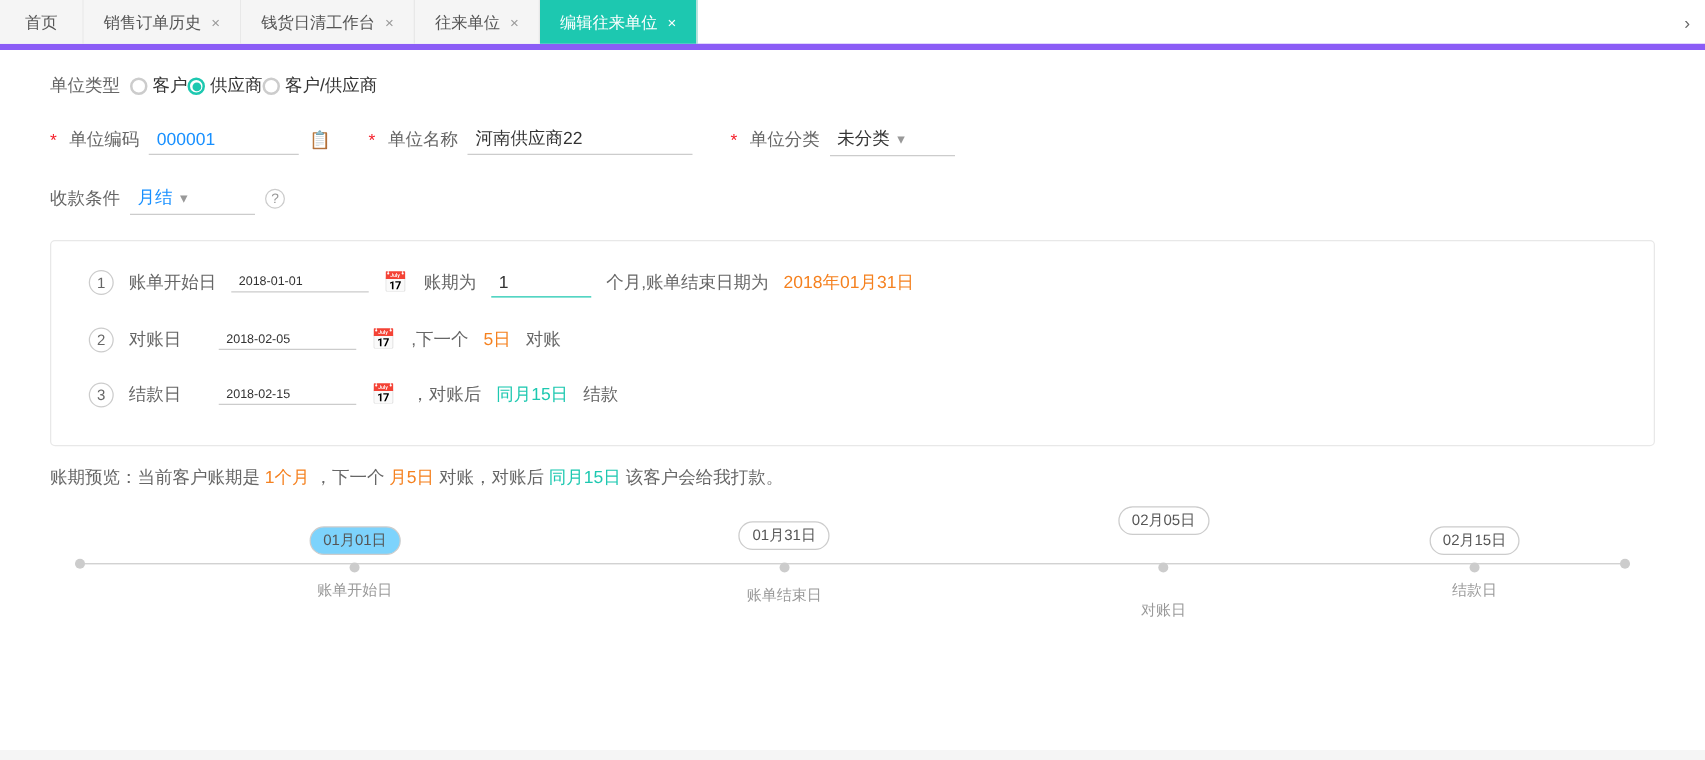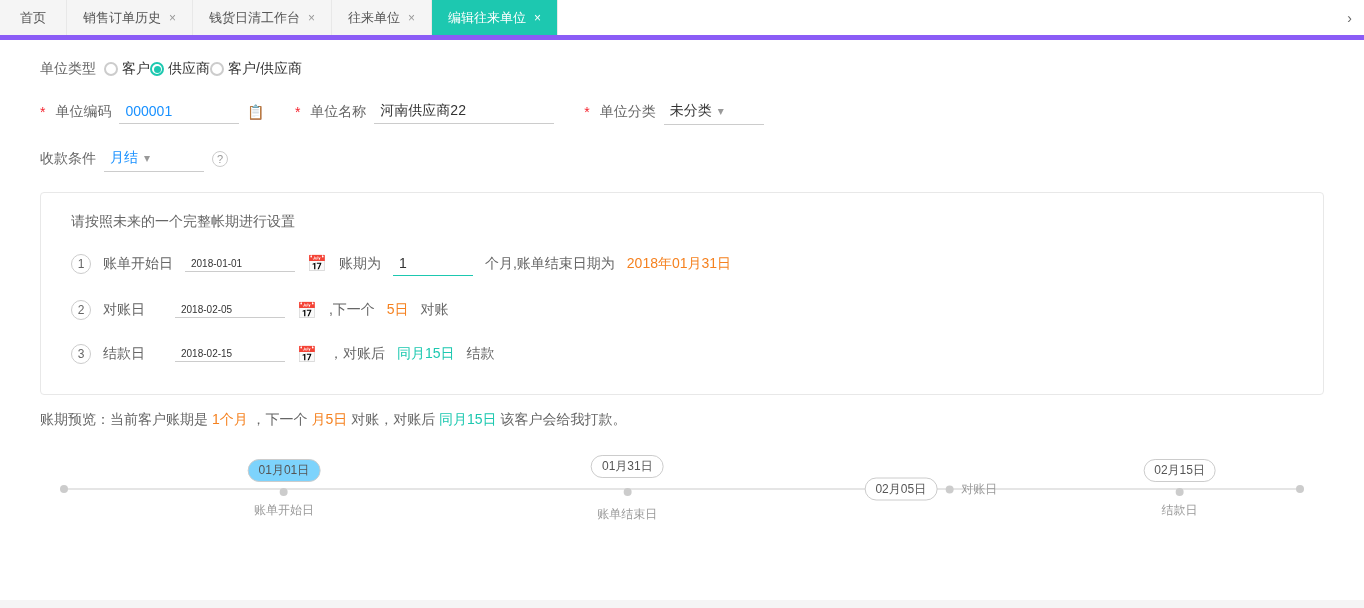--- a/index.html
+++ b/index.html
@@ -282,21 +282,20 @@
       <span class="form-label">收款条件</span>
       <div class="select-field">
         <span class="select-value">月结</span>
         <span style="color:#999; font-size:12px;">▾</span>
       </div>
       <div class="help-icon">?</div>
     </div>
   </div>
 
   <div class="period-card">
-    <div class="period-card-title">请按照未来的一个完整帐期进行设置</div>
 
     <div class="period-row">
       <div class="period-num">1</div>
       <span class="period-row-label">账单开始日</span>
       <input class="input-field date-input" type="text" value="2018-01-01" style="">
       <span class="cal-icon">📅</span>
       <span class="text-muted">账期为</span>
       <input class="input-field input-period" type="text" value="1" style="border-bottom-color: rgb(29, 200, 176);">
       <span class="text-muted">个月,账单结束日期为</span>
       <span class="highlight-orange">2018年01月31日</span>
@@ -345,21 +344,21 @@
       <div style="position:absolute; left:18%; top:50%; transform:translate(-50%,-50%); display:flex; flex-direction:column; align-items:center; gap:6px;">
         <div style="border:1px solid #ccc; border-radius:20px; padding:2px 10px; font-size:12px; color:#555; background:#7dd3fc; white-space:nowrap;">01月01日</div>
         <div style="width:8px; height:8px; border-radius:50%; background:#ccc;"></div>
         <div style="font-size:12px; color:#999; white-space:nowrap;">账单开始日</div>
       </div>
       <div style="position:absolute; left:44%; top:50%; transform:translate(-50%,-50%); display:flex; flex-direction:column; align-items:center; gap:10px;margin-left:20px;">
         <div style="border:1px solid #ccc; border-radius:20px; padding:2px 10px; font-size:12px; color:#555; background:#fff; white-space:nowrap;">01月31日</div>
         <div style="width:8px; height:8px; border-radius:50%; background:#ccc;"></div>
         <div style="font-size:12px; color:#999; white-space:nowrap;">账单结束日</div>
       </div>
-      <div style="position:absolute; left:70%; top:50%; transform:translate(-50%,-50%); display:flex; flex-direction:row; align-items:center; gap:8px;text-align:center;">
+      <div style="position:absolute; left:70%; top:50%; transform:translate(-50%,-50%); display:flex; flex-direction:column; align-items:center; gap:22px;text-align:center;">
         <div style="border:1px solid #ccc; border-radius:20px; padding:2px 10px; font-size:12px; color:#555; background:#fff; white-space:nowrap;">02月05日</div>
         <div style="width:8px; height:8px; border-radius:50%; background:#ccc;"></div>
         <div style="font-size:12px; color:#999; white-space:nowrap;">对账日</div>
       </div>
       <div style="position:absolute; left:90%; top:50%; transform:translate(-50%,-50%); display:flex; flex-direction:column; align-items:center; gap:6px;">
         <div style="border:1px solid #ccc; border-radius:20px; padding:2px 10px; font-size:12px; color:#555; background:#fff; white-space:nowrap;">02月15日</div>
         <div style="width:8px; height:8px; border-radius:50%; background:#ccc;"></div>
         <div style="font-size:12px; color:#999; white-space:nowrap;">结款日</div>
       </div>
     </div>

